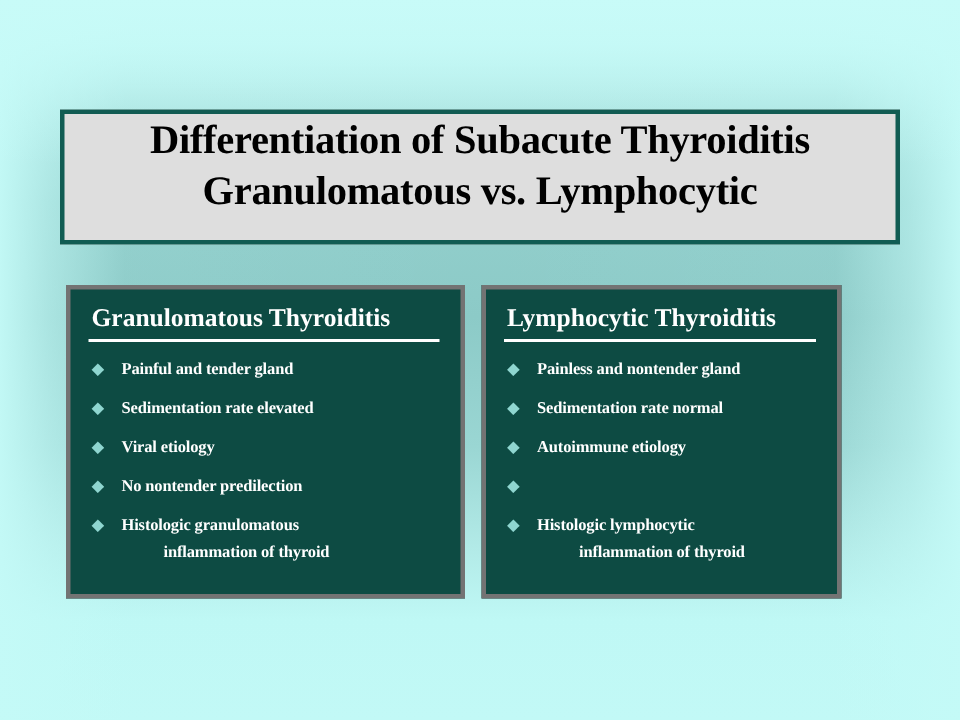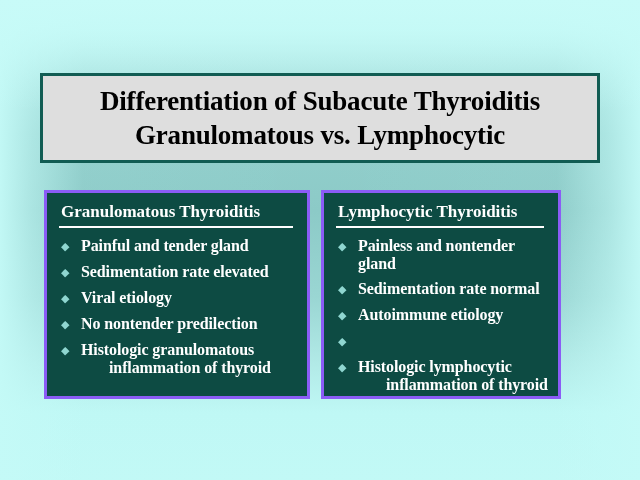--- a/index.html
+++ b/index.html
@@ -64,38 +64,37 @@
     left: 40px;
     top: 73px;
     width: 560px;
     height: 90px;
     box-sizing: border-box;
     background: #dedede;
     border: 3px solid #115c53;
     display: flex;
     flex-direction: column;
     align-items: center;
-    justify-content: center;
   }
   .title-line {
     color: #000000;
     font-size: 27px;
     font-weight: bold;
     line-height: 34px;
     letter-spacing: -0.2px;
     white-space: nowrap;
   }
 
   
   .panel {
     position: absolute;
     top: 190px;
     box-sizing: border-box;
     background: #0d4b43;
-    border: 3px solid #8b5cf6;
+    border: 3px solid #737373;
     padding: 8px 10px 10px 10px;
   }
   #panel-left {
     left: 44px;
     width: 266px;
     height: 209px;
   }
   #panel-right {
     left: 321px;
     width: 240px;
@@ -134,21 +133,21 @@
     width: 20px;
     color: #8fd6d0;
     font-size: 11px;
     line-height: 19px;
     text-align: left;
     padding-left: 4px;
   }
   .bullet-text {
     flex: 1 1 auto;
     color: #ffffff;
-    font-size: 16px;
+    font-size: 11px;
     font-weight: bold;
     line-height: 18px;
     letter-spacing: -0.1px;
   }
   .bullet-text .line2 {
     display: block;
     margin-left: 28px;
   }
 </style>
 </head>

